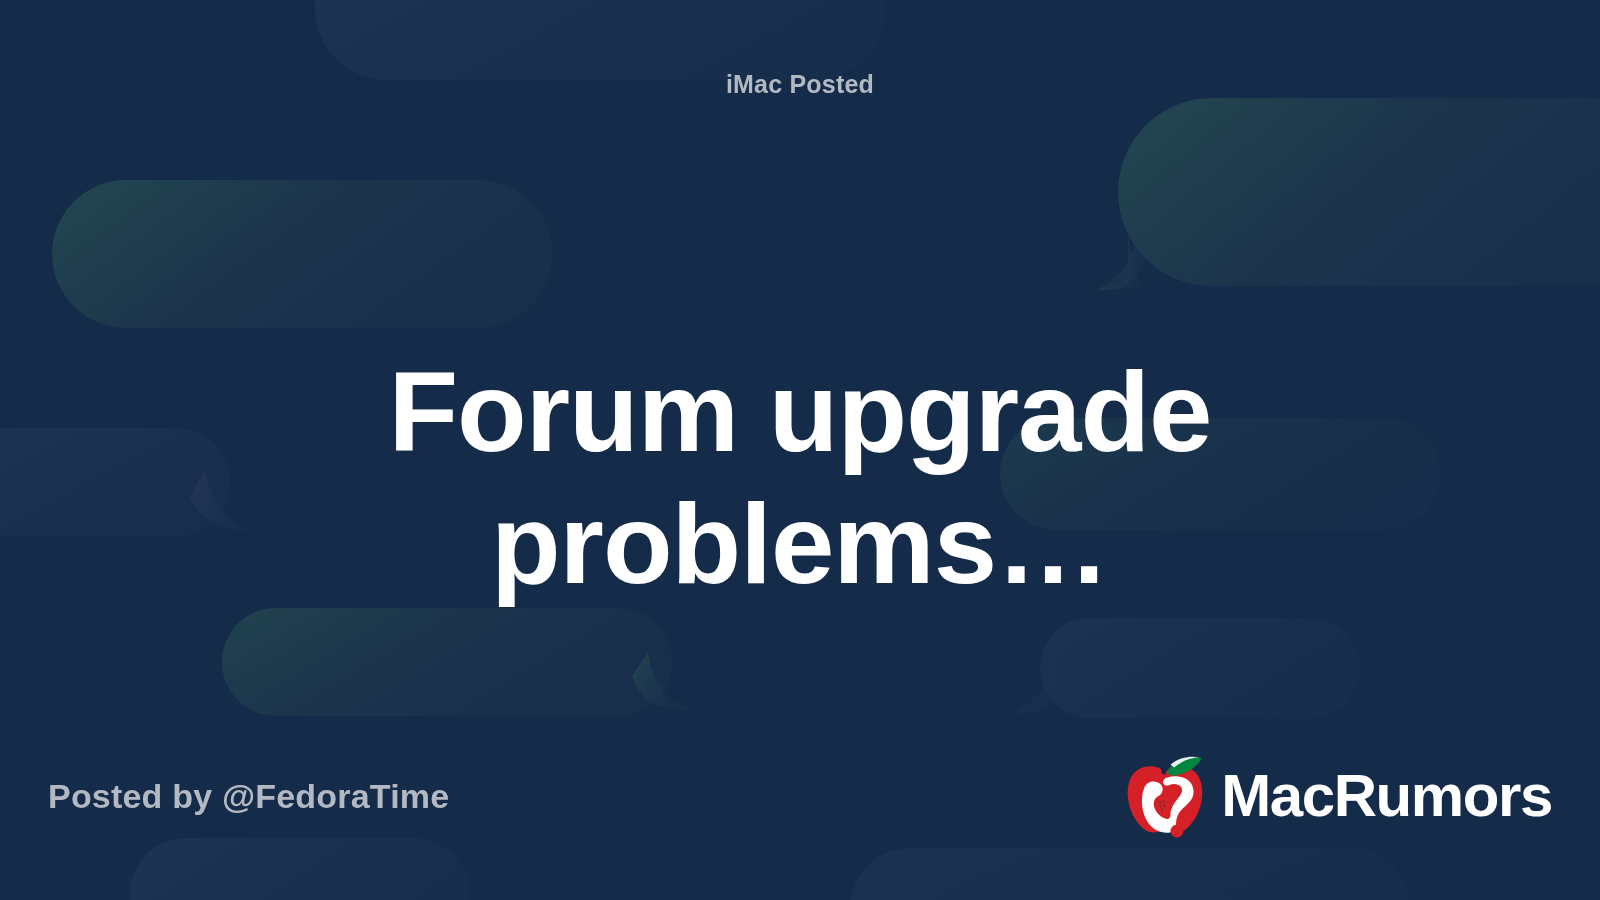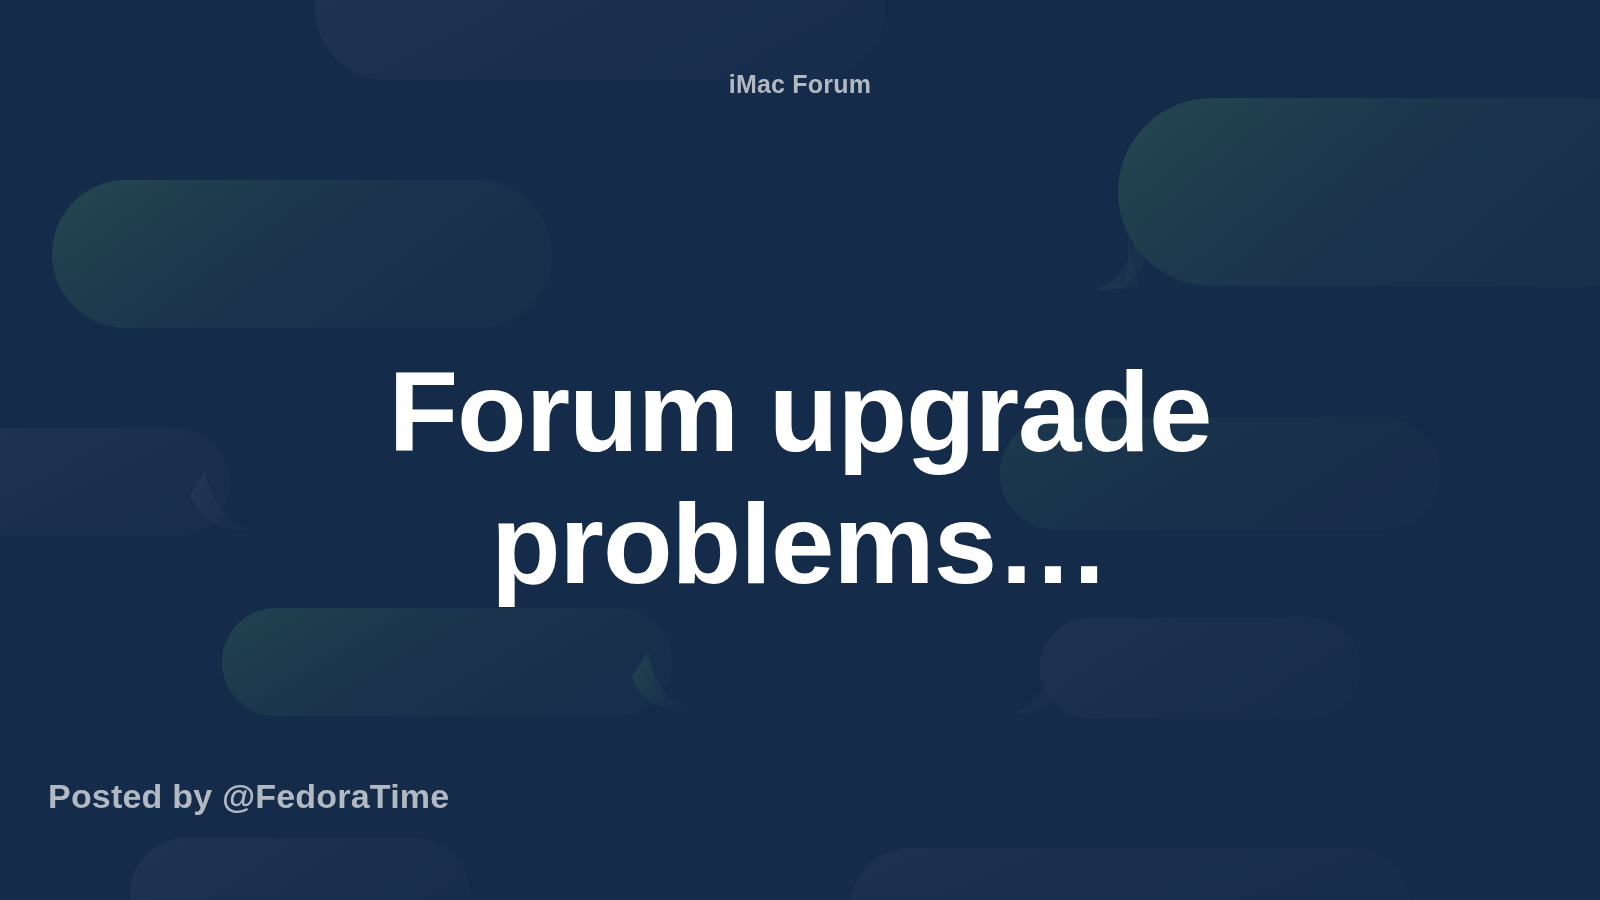--- a/index.html
+++ b/index.html
@@ -172,26 +172,78 @@
       <rect x="130" y="838" width="340" height="115" rx="56" fill="url(#gradNavy2)" opacity="0.6"></rect>
     </g>
 
     <g>
       <rect x="850" y="848" width="560" height="120" rx="60" fill="url(#gradNavy2)" opacity="0.45"></rect>
     </g>
   </svg>
 
   <div id="content">
 
-    <div class="forum-label">iMac Forum</div>
+    <div class="forum-label">iMac Posted</div>
 
     <div class="headline-wrap">
       <h1 class="headline">Forum upgrade problems…</h1>
     </div>
 
     <div class="footer">
 
       <div class="posted-by">Posted by @FedoraTime</div>
 
+      <div class="brand">
+
+        <svg class="brand-mark" viewBox="0 0 100 100" aria-hidden="true">
+
+          <path d="M50 24
+                   C40 14 20 16 13 30
+                   C5 46 11 72 26 85
+                   C34 92 42 90 50 86
+                   C58 90 66 92 74 85
+                   C89 72 95 46 87 30
+                   C80 16 60 14 50 24 Z" fill="#d62027"></path>
+
+          <path d="M53 30
+                   C65 26 80 31 81 44
+                   C82 55 72 60 67 66
+                   C63 71 62 76 62 82
+                   C62 88 56 90 52 90
+                   C44 90 36 86 31 78
+                   C24 67 23 50 28 40
+                   C32 32 42 33 46 38
+                   C49 42 47 48 43 50
+                   C39 52 37 56 38 61
+                   C40 69 46 74 52 75
+                   C55 75 56 73 56 70
+                   C56 64 59 59 63 54
+                   C67 49 70 45 68 41
+                   C66 37 59 36 55 38
+                   C51 40 47 37 48 34
+                   C49 31 51 30 53 30 Z" fill="#ffffff"></path>
+
+          <g fill="#3a3a3a" opacity="0.75">
+            <rect x="44" y="56" width="1.6" height="2.6"></rect>
+            <rect x="47.5" y="55" width="1.6" height="2.6"></rect>
+            <rect x="45" y="60" width="1.6" height="2.6"></rect>
+            <rect x="48.5" y="59" width="1.6" height="2.6"></rect>
+            <rect x="46" y="64" width="1.6" height="2.6"></rect>
+          </g>
+
+          <circle cx="63" cy="88" r="7" fill="#d62027"></circle>
+
+          <path d="M47 26 C44 18 47 10 54 6 C54 15 53 21 50 27 Z" fill="#16294a"></path>
+
+          <path d="M52 24
+                   C58 12 74 6 90 9
+                   C84 19 72 27 58 28
+                   C55 28 53 26 52 24 Z" fill="#00853f"></path>
+
+          <path d="M56 16 C64 9 76 6 88 8 C79 8 68 12 60 19 Z" fill="#ffffff" opacity="0.9"></path>
+        </svg>
+
+        <span class="brand-name">MacRumors</span>
+      </div>
 
     </div>
   </div>
 </div>
 
 </body></html>

